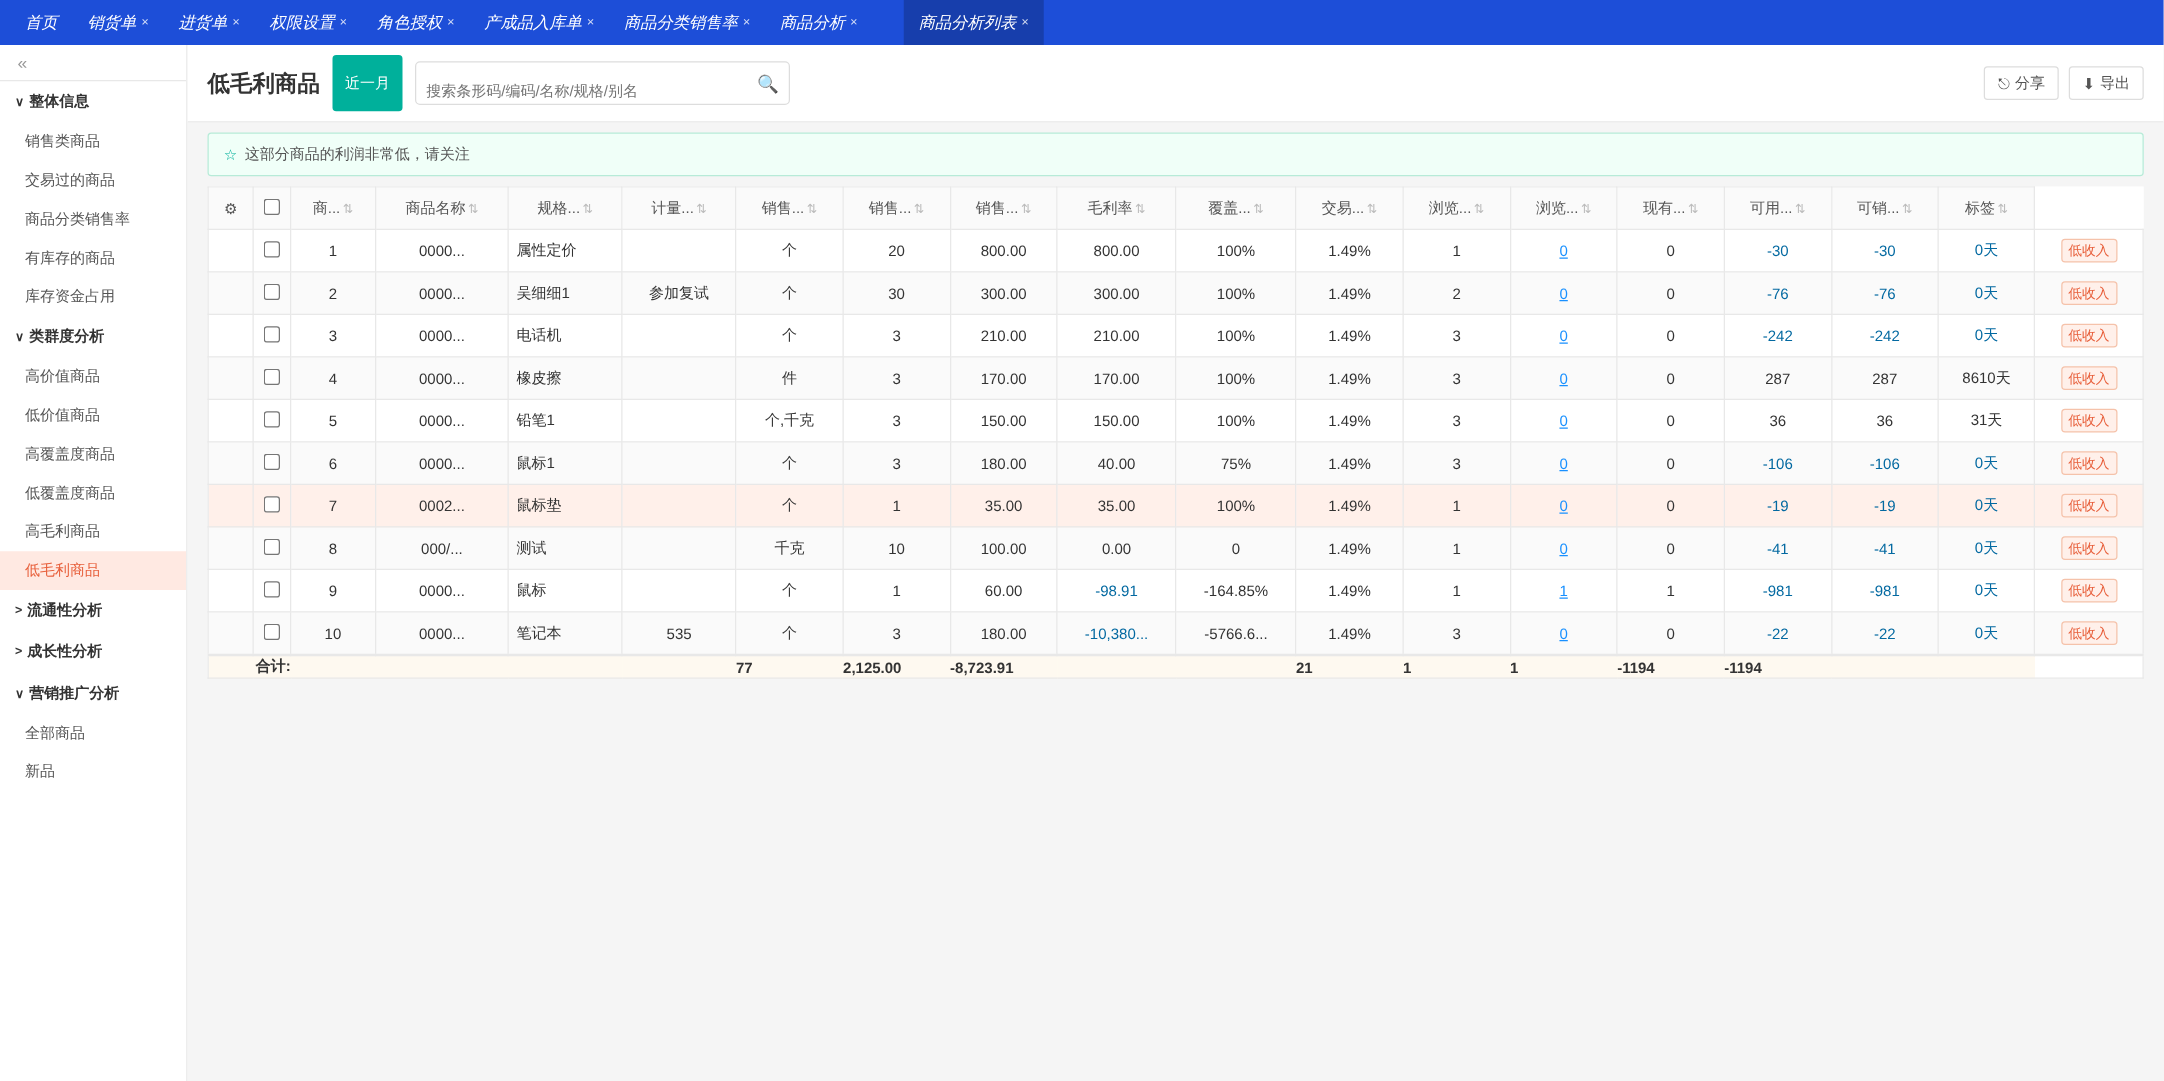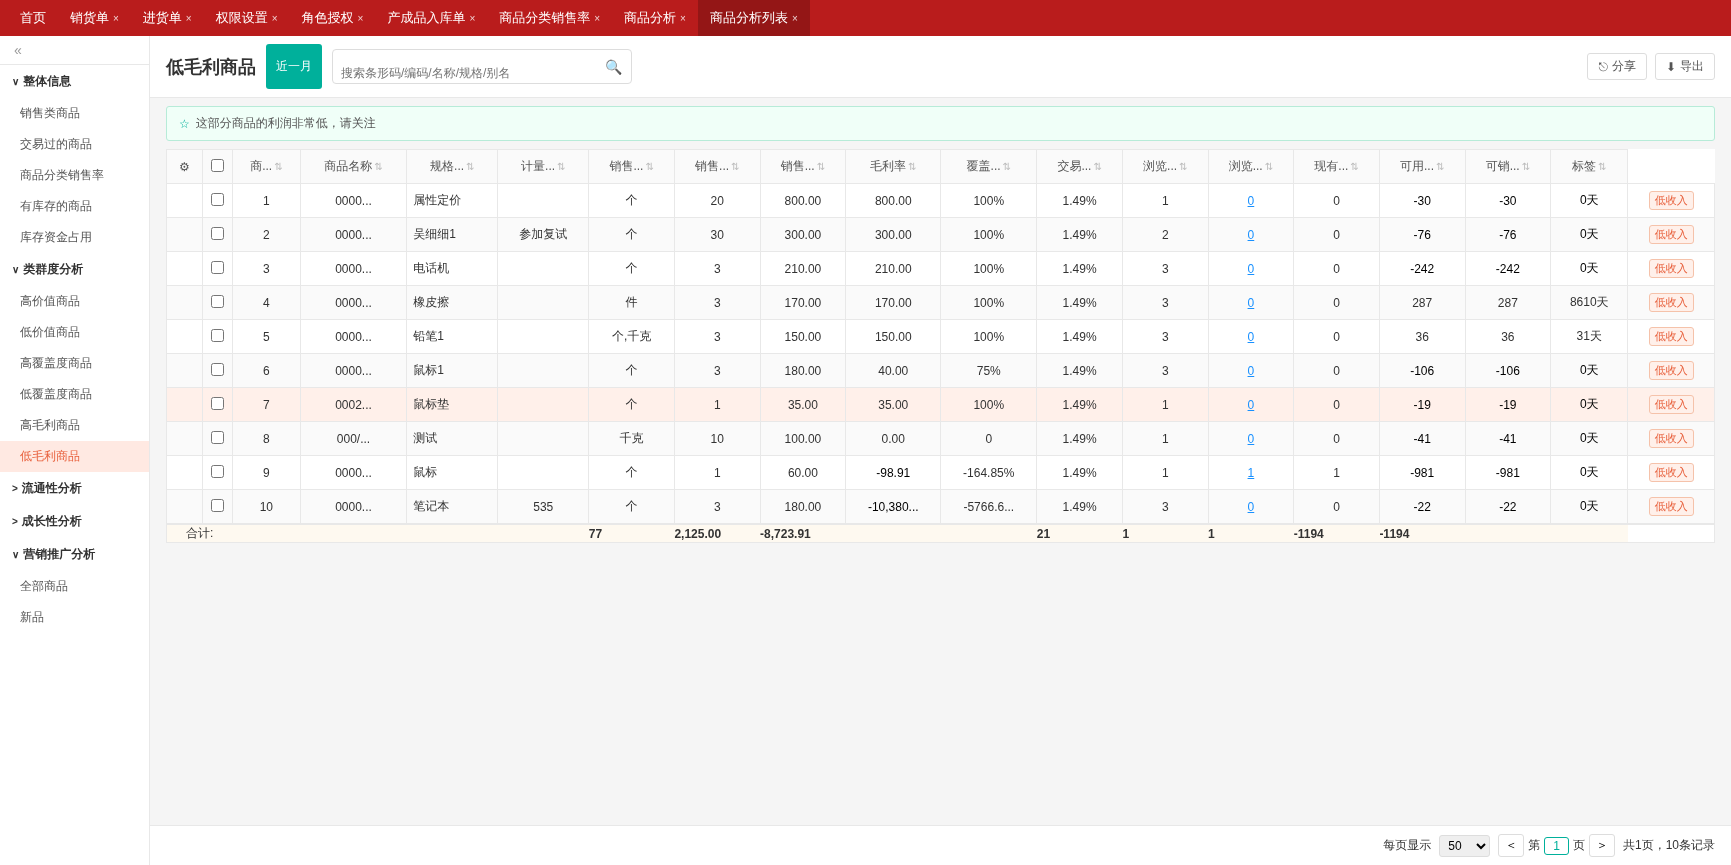--- a/index.html
+++ b/index.html
@@ -1,24 +1,25 @@
 <!DOCTYPE html>
 <html><head>
   <meta charset="utf-8">
   <style>
     * { box-sizing: border-box; margin: 0; padding: 0; }
     body { font-family: 'Microsoft YaHei', Arial, sans-serif; font-size: 12px; background: #f5f5f5; color: #333; }
 
     
     .top-nav {
-      background: #b91c1c;
+      background: #1d4ed8;
       display: flex;
       align-items: center;
       height: 36px;
       padding: 0 8px;
+      font-style: italic;
     }
     .top-nav .nav-item {
       color: #fff;
       padding: 0 12px;
       height: 36px;
       display: flex;
       align-items: center;
       cursor: pointer;
       font-size: 13px;
       white-space: nowrap;
@@ -168,21 +169,21 @@
     tbody tr:nth-child(even) { background: #fafafa; }
     tbody tr.highlighted { background: #fff0ea; }
     tbody td {
       border: 1px solid #e8e8e8;
       padding: 7px 6px;
       text-align: center;
       color: #333;
       white-space: nowrap;
     }
     tbody td.text-left { text-align: left; }
-    tbody td.red { color: #000000; }
+    tbody td.red { color: #0369a1; }
     tbody td.blue { color: #1890ff; }
     .tag-badge {
       display: inline-block;
       background: #fff0ea;
       color: #e8603c;
       border: 1px solid #f5c2aa;
       border-radius: 3px;
       padding: 1px 5px;
       font-size: 11px;
     }
@@ -268,21 +269,21 @@
     <span class="close-x">×</span>
   </div>
   <div class="nav-item">
     <span>商品分类销售率</span>
     <span class="close-x">×</span>
   </div>
   <div class="nav-item">
     <span>商品分析</span>
     <span class="close-x">×</span>
   </div>
-  <div class="nav-item active" style="background: rgba(0,0,0,0.2);">
+  <div class="nav-item active" style="background: rgba(0,0,0,0.2); margin-left: 25px;">
     <span>商品分析列表</span>
     <span class="close-x">×</span>
   </div>
 </nav>
 
 <div class="main-layout">
 
   <aside class="sidebar">
     <div style="display:flex; align-items:center; padding: 6px 8px; border-bottom:1px solid #e8e8e8;">
       <span class="collapse-btn">«</span>
@@ -584,21 +585,21 @@
       <td class="blue" style="text-decoration:underline; cursor:pointer;">0</td>
       <td>0</td>
       <td class="red">-22</td>
       <td class="red">-22</td>
       <td class="red">0天</td>
       <td><span class="tag-badge">低收入</span></td>
     </tr>
           </tbody>
         <tfoot>
           <tr class="table-footer">
-            <td colspan="2" style="text-align:center; font-weight:normal; background:#fef9f0;">合计:</td>
+            <td colspan="2" style="text-align:right; font-weight:bold; background:#fef9f0;">合计:</td>
             <td style="background:#fef9f0;"></td>
             <td style="background:#fef9f0;"></td>
             <td style="background:#fef9f0;"></td>
             <td style="background:#fef9f0;"></td>
             <td style="background:#fef9f0; font-weight:bold;">77</td>
             <td style="background:#fef9f0; font-weight:bold;">2,125.00</td>
             <td style="background:#fef9f0; font-weight:bold;">-8,723.91</td>
             <td style="background:#fef9f0;"></td>
             <td style="background:#fef9f0;"></td>
             <td style="background:#fef9f0; font-weight:bold;">21</td>
@@ -606,29 +607,14 @@
             <td style="background:#fef9f0; font-weight:bold;">1</td>
             <td style="background:#fef9f0; font-weight:bold;">-1194</td>
             <td style="background:#fef9f0; font-weight:bold;">-1194</td>
             <td style="background:#fef9f0;"></td>
             <td style="background:#fef9f0;"></td>
           </tr>
         </tfoot>
       </table>
     </div>
 
-    <div class="pagination-bar">
-      <span>每页显示</span>
-      <select>
-        <option value="50">50</option>
-        <option value="100">100</option>
-      </select>
-      <div class="page-nav">
-        <button>＜</button>
-        <span>第</span>
-        <span class="current-page">1</span>
-        <span>页</span>
-        <button>＞</button>
-      </div>
-      <span>共1页，10条记录</span>
-    </div>
   </div>
 </div>
 
 </body></html>

